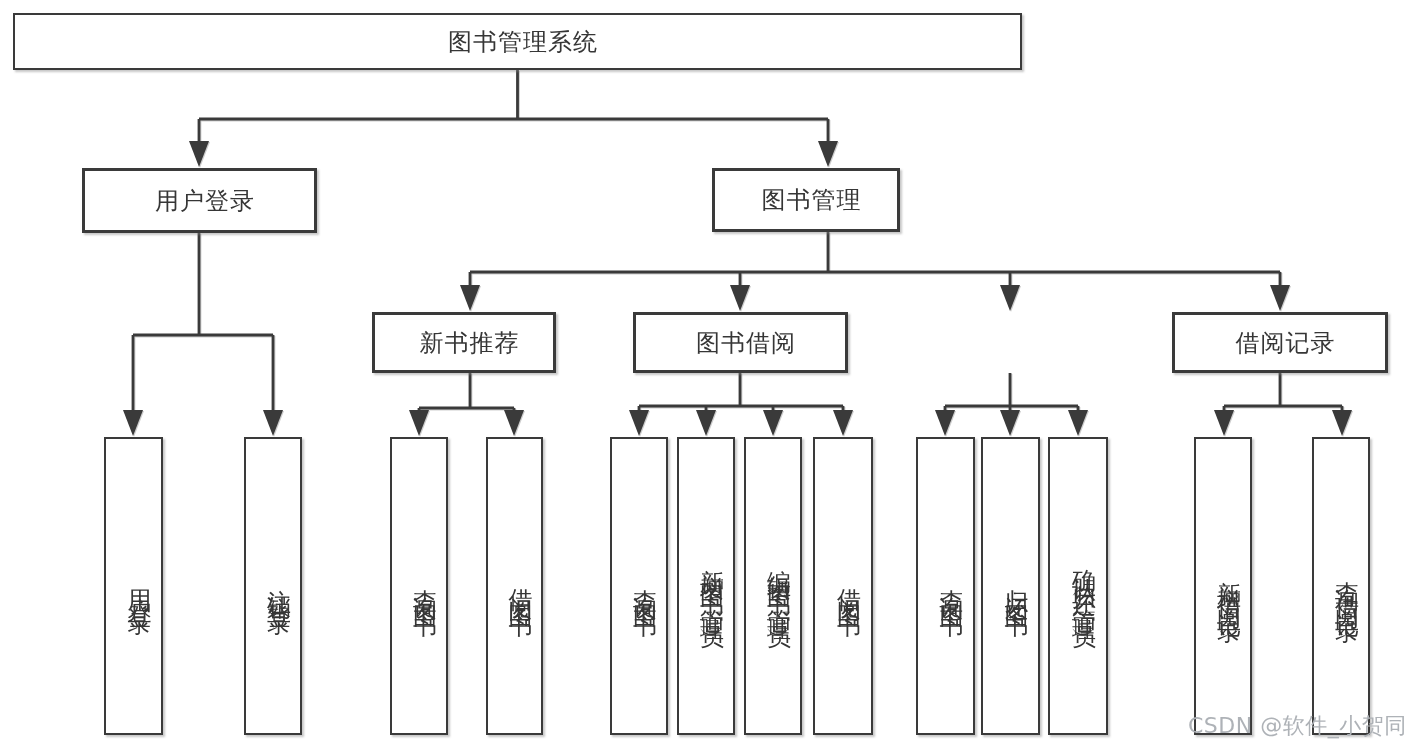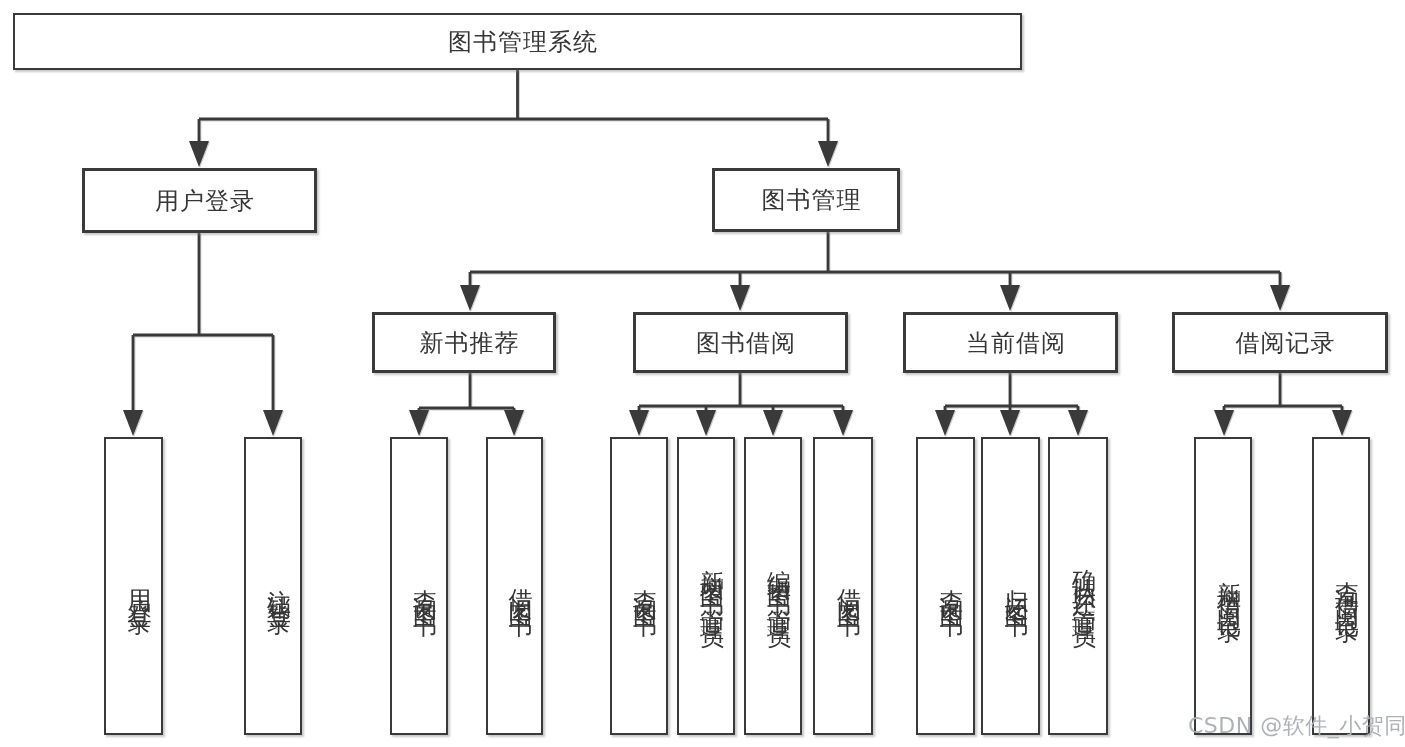--- a/index.html
+++ b/index.html
@@ -123,23 +123,20 @@
   <div class="node h-node l2-node" style="left:712px;top:168px;width:188px;height:64px">
     <span>图书管理</span>
   </div>
 
   <div class="node h-node l3-node" style="left:372px;top:312px;width:184px;height:61px">
     <span>新书推荐</span>
   </div>
   <div class="node h-node l3-node" style="left:633px;top:312px;width:215px;height:61px">
     <span>图书借阅</span>
   </div>
-  <div class="node h-node l3-node" style="left:903px;top:312px;width:215px;height:61px">
-    <span>当前借阅</span>
-  </div>
   <div class="node h-node l3-node" style="left:1172px;top:312px;width:216px;height:61px">
     <span>借阅记录</span>
   </div>
 
   <div class="node v-node" style="left:104px;top:437px;width:59px;height:298px">
     <span class="vtext">用户登录</span>
   </div>
   <div class="node v-node" style="left:244px;top:437px;width:58px;height:298px">
     <span class="vtext">注销登录</span>
   </div>

